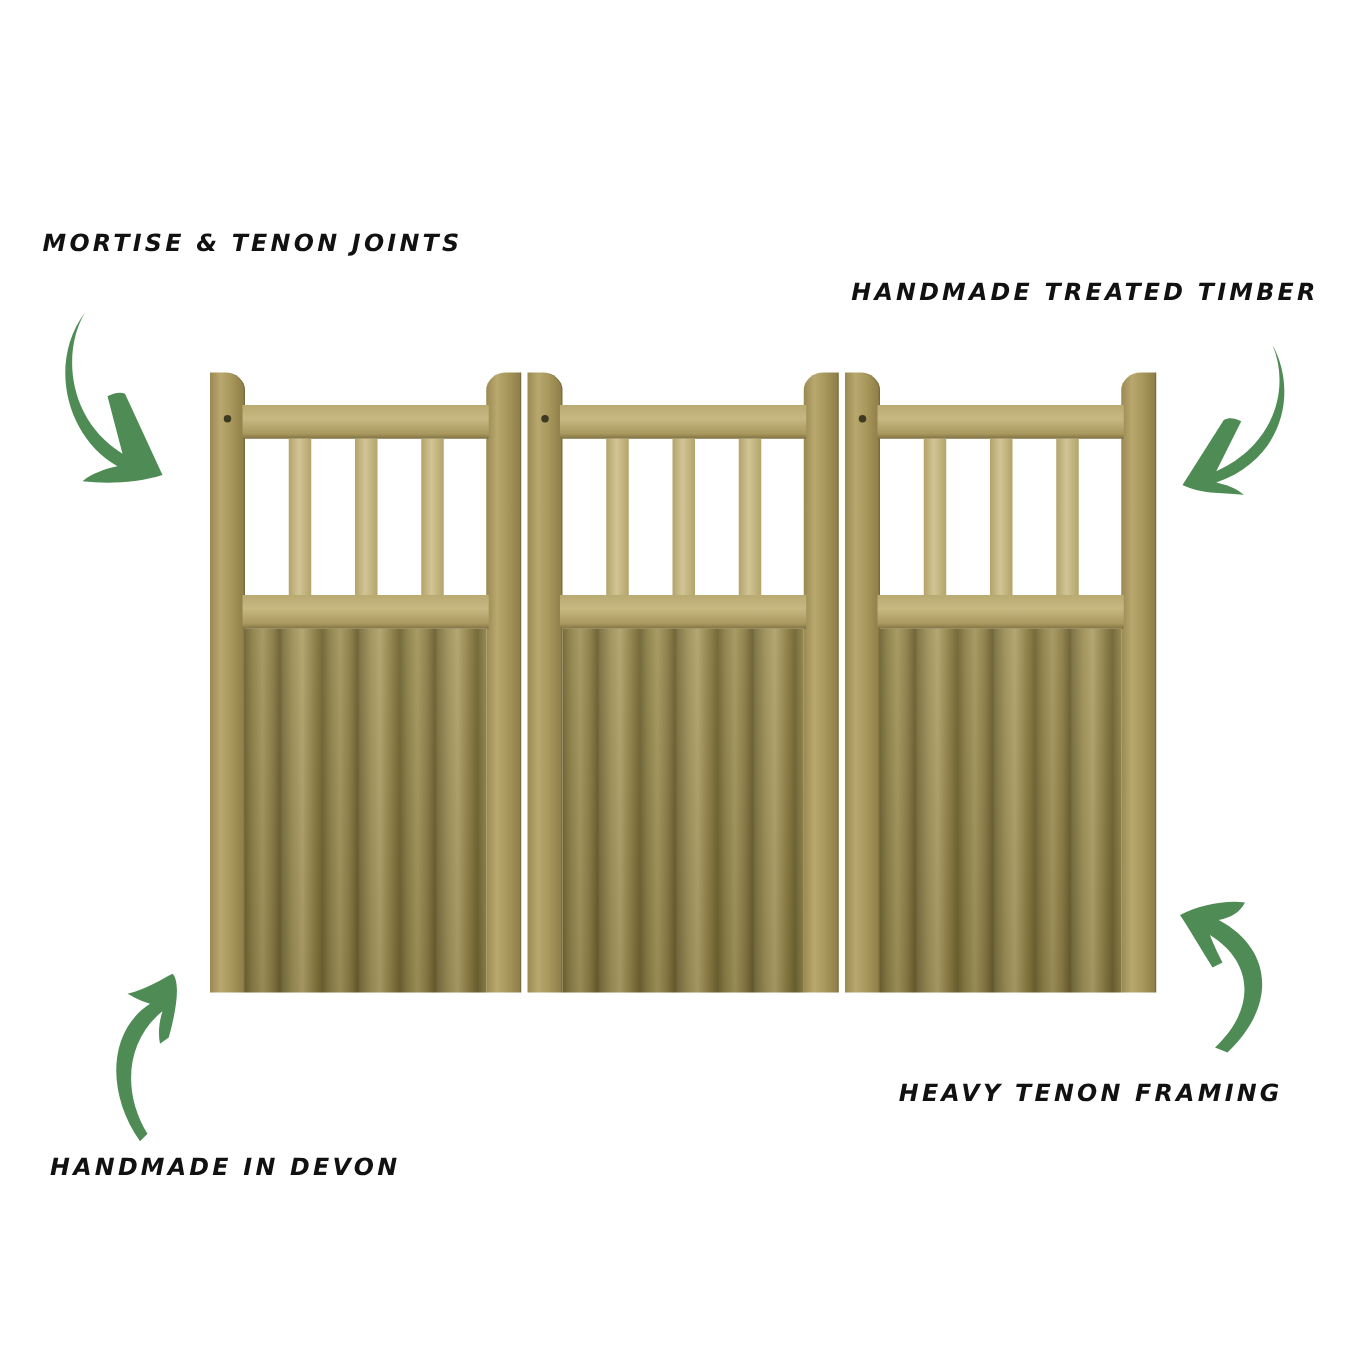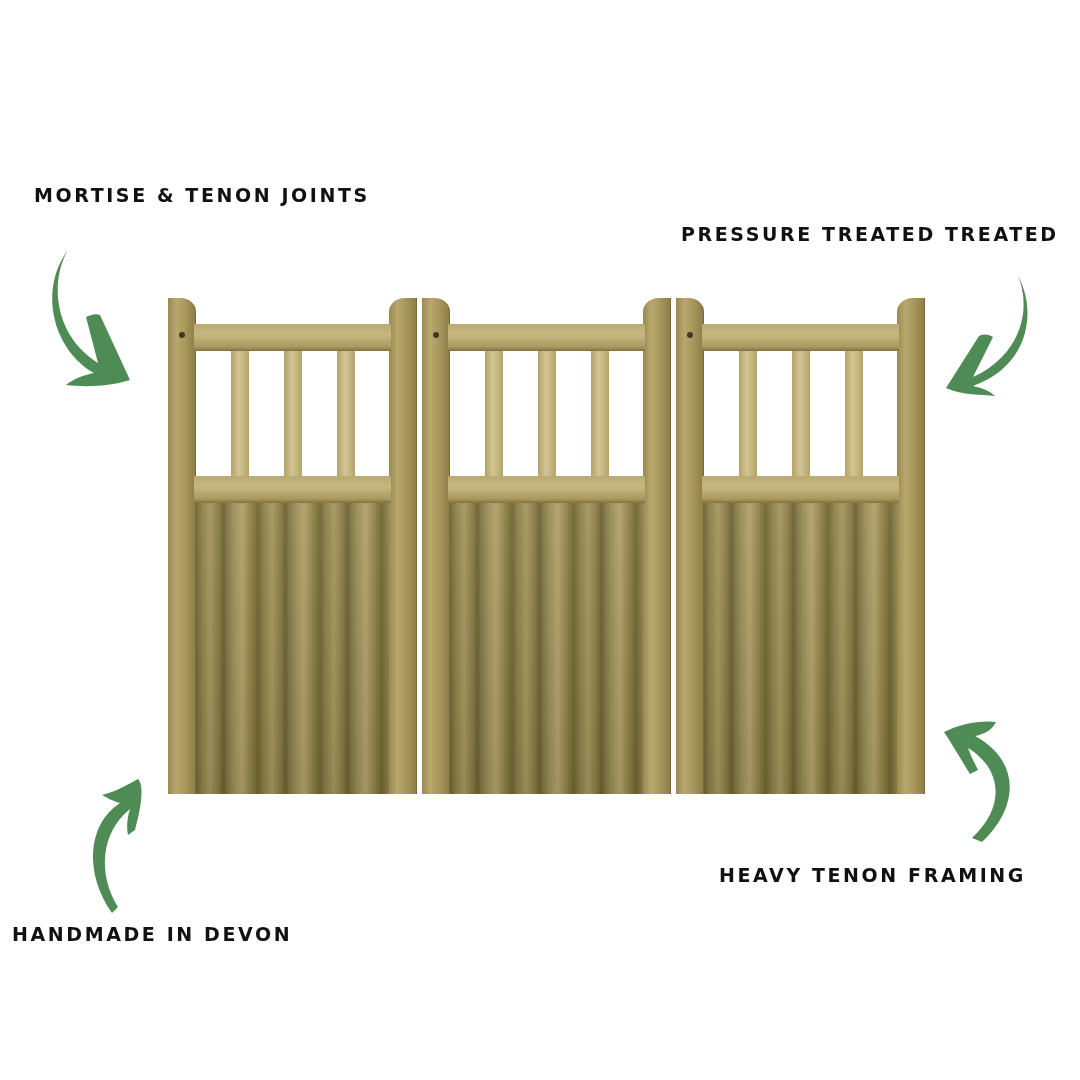--- a/index.html
+++ b/index.html
@@ -1,19 +1,19 @@
 <!DOCTYPE html>
 <html><head>
 <meta charset="utf-8">
 <style>
   html, body { margin:0; padding:0; background:#ffffff; }
   body { width:1080px; height:1080px; position:relative; overflow:hidden;
          font-family:"DejaVu Sans", sans-serif; }
   .label { position:absolute; font-weight:bold; font-size:19px; letter-spacing:2.6px;
-           color:#111111; white-space:nowrap; line-height:1; }
+           color:#111111; white-space:nowrap; line-height:1;font-style:italic; }
   .arrow { position:absolute; }
   .gate { position:absolute; top:298px; width:249px; height:496px; }
   .stile { position:absolute; top:0; width:28px; height:496px;
            background:linear-gradient(90deg,#9a8a52 0%,#b8a86e 30%,#a8985c 60%,#8c7c46 100%);
            box-shadow:inset -1px 0 0 rgba(0,0,0,0.15); }
   .stile.left { left:0; border-top-right-radius:16px 14px; }
   .stile.right { right:0; border-top-left-radius:16px 14px; }
   .rail { position:absolute; left:26px; right:26px; height:27px;
           background:linear-gradient(180deg,#b9aa72 0%,#c7b882 40%,#a9995f 85%,#7f7142 100%); }
   .rail.top { top:26px; }
@@ -27,22 +27,22 @@
                #7c7040 30px,#9c8f57 38px,#b0a26a 46px,#918349 54px,#70642f 62px);
   }
   .panel::after { content:""; position:absolute; inset:0;
            background:linear-gradient(180deg,rgba(255,255,255,0.05),rgba(0,0,0,0.08)); }
   .knot { position:absolute; width:6px; height:6px; border-radius:50%; background:#3d3a22; }
 </style>
 </head>
 <body>
 
 <div class="label" style="left:34px; top:186px;">MORTISE &amp; TENON JOINTS</div>
-<div class="label" style="left:681px; top:225px;">PRESSURE TREATED TREATED</div>
-<div class="label" style="left:12px; top:925px;">HANDMADE IN DEVON</div>
+<div class="label" style="left:681px; top:225px;">HANDMADE TREATED TIMBER</div>
+<div class="label" style="left:40px; top:925px;">HANDMADE IN DEVON</div>
 <div class="label" style="left:719px; top:866px;">HEAVY TENON FRAMING</div>
 
 <svg class="arrow" style="left:48px; top:245px;" width="90" height="145" viewBox="0 0 90 145">
   <path d="M20 5 C2 35, 5 90, 50 118 L38 72 C42 70 48 68 52 70 L82 135 C60 142 35 142 18 140 C25 134 36 130 46 128 C5 105 -10 45 20 5 Z" fill="#4f8c55"></path>
 </svg>
 <svg class="arrow" style="left:943px; top:272px;" width="90" height="128" viewBox="0 0 90 128">
   <path d="M75 4 C90 40, 75 85, 30 105 L50 65 C44 62 40 62 36 64 L3 116 C20 124 38 122 52 124 C46 118 38 116 30 114 C85 95 95 40 75 4 Z" fill="#4f8c55"></path>
 </svg>
 <svg class="arrow" style="left:80px; top:775px;" width="70" height="140" viewBox="0 0 70 140">
   <path d="M32 138 C5 100, 6 50, 40 28 C30 25 26 22 22 20 C38 16 50 8 58 4 C64 10 62 30 55 55 L48 60 C46 50 48 40 50 34 C20 58 18 100 38 132 Z" fill="#4f8c55"></path>

